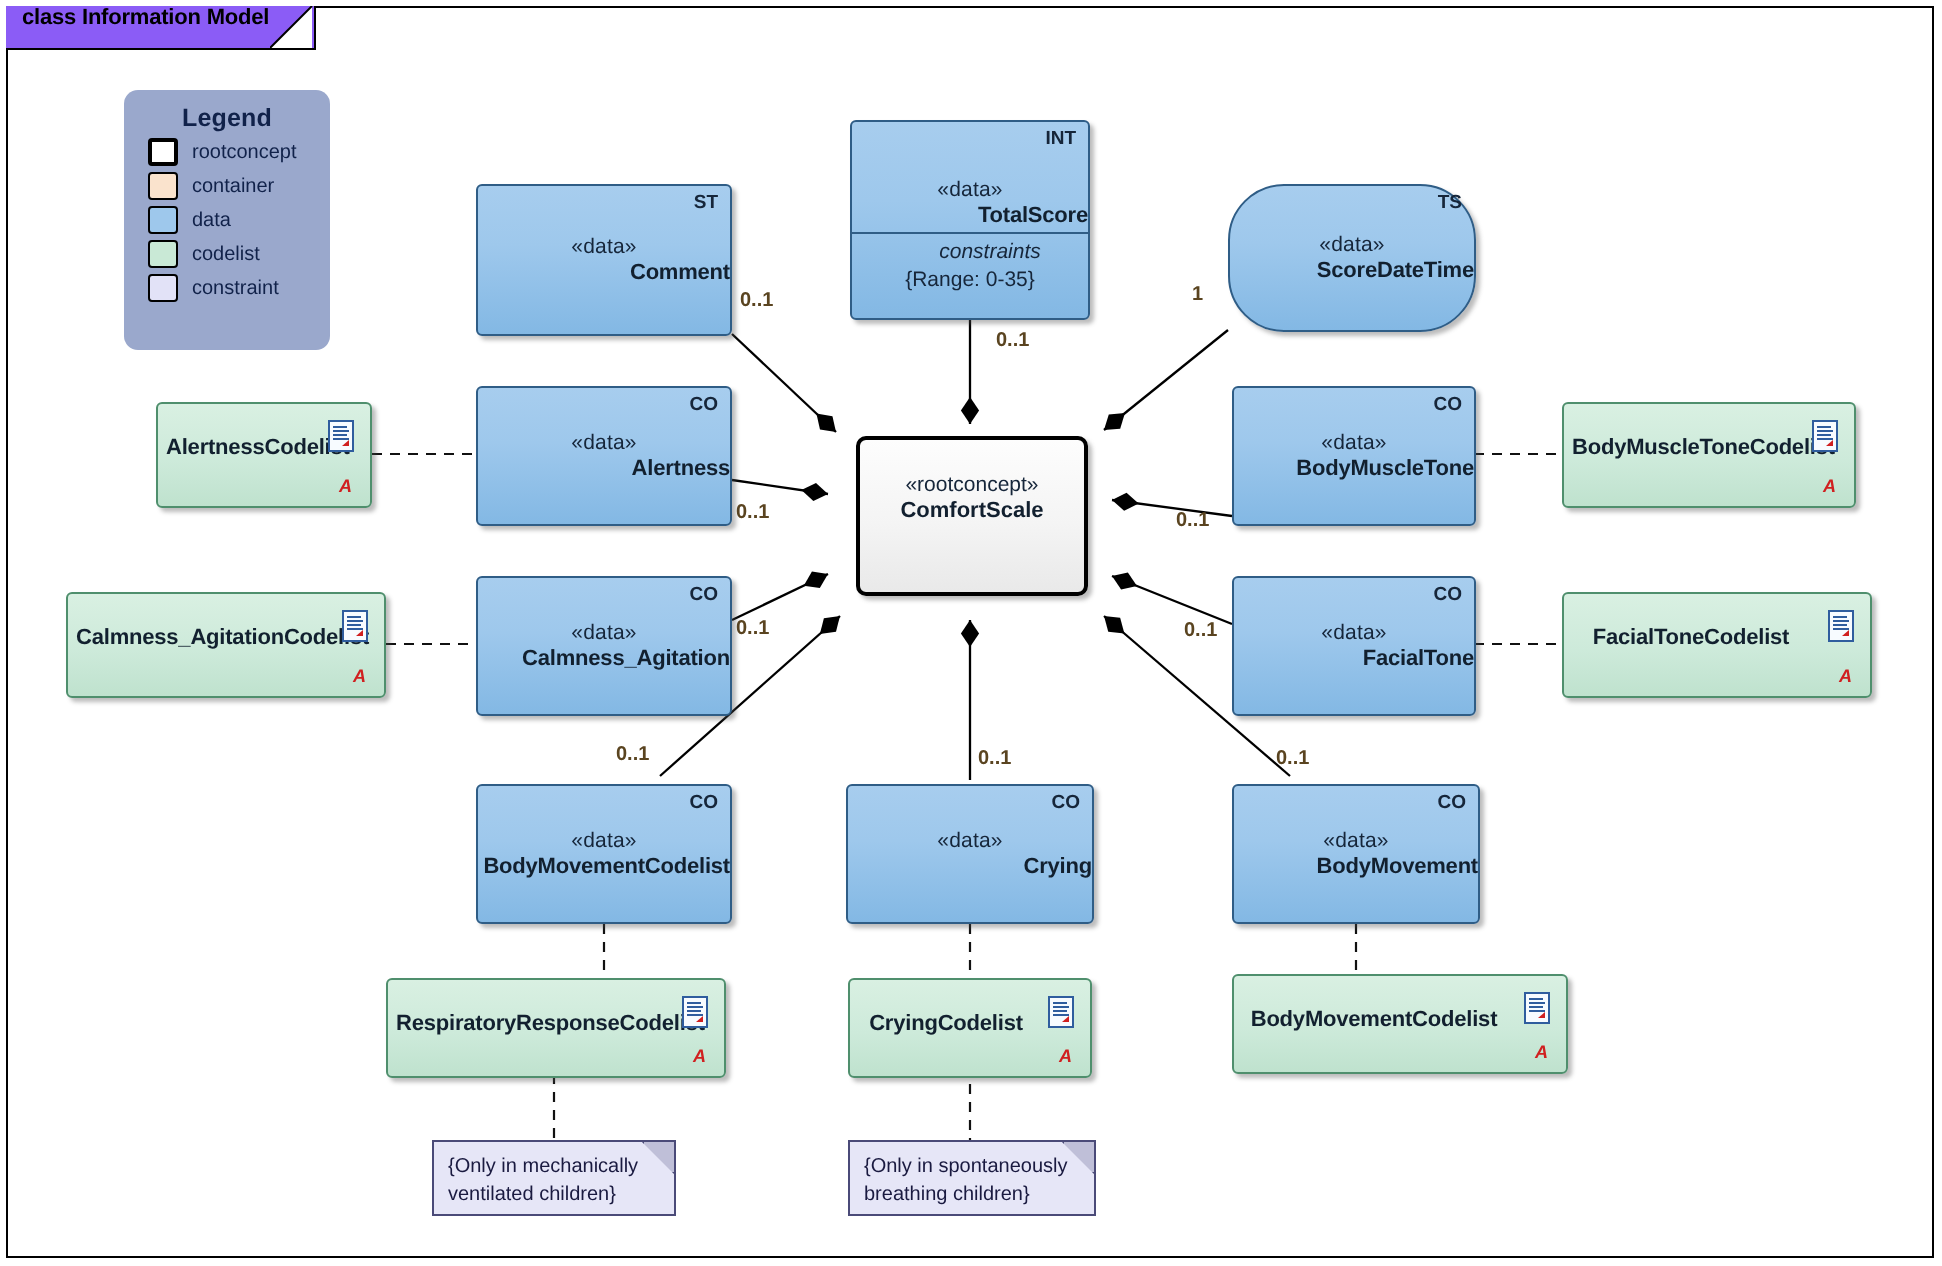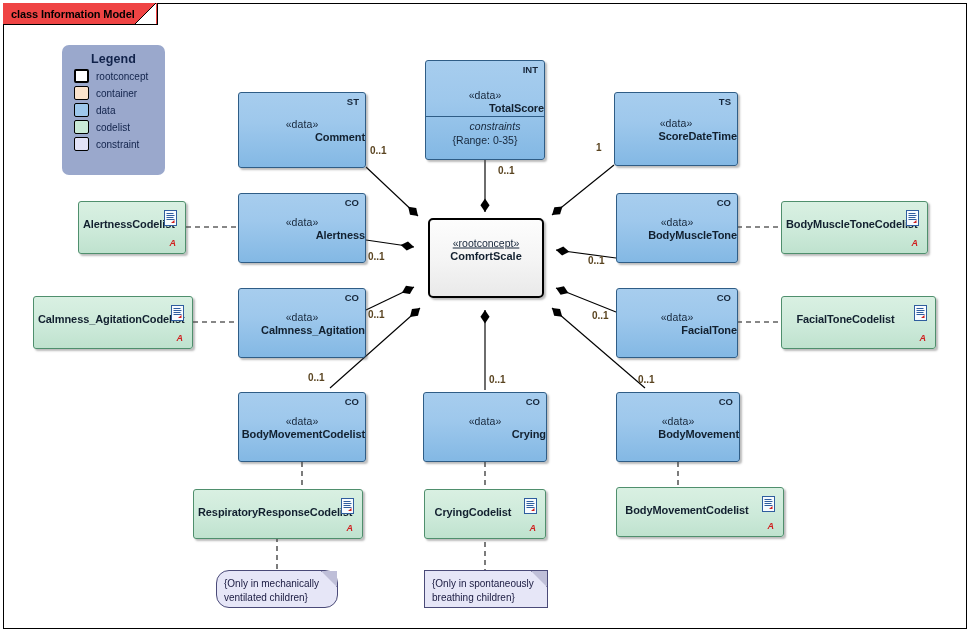--- a/index.html
+++ b/index.html
@@ -6,22 +6,22 @@
   body{width:971px;height:633px;position:relative;
        font-family:"Liberation Sans","DejaVu Sans",sans-serif;
        -webkit-font-smoothing:antialiased;overflow:hidden;}
 
   
   #frame{position:absolute;left:3px;top:3px;width:964px;height:626px;
          border:1px solid #000;box-sizing:border-box;background:#fff;}
   #frame-tab{position:absolute;left:3px;top:3px;height:21px;
              box-sizing:border-box;background:#fff;z-index:5;}
   #frame-tab .tab-box{position:relative;height:21px;border:1px solid #000;
-             border-top:none;border-left:none;background:#ef4444;
-             padding:0 22px 0 8px;display:flex;align-items:center;}
+             border-top:none;border-left:none;background:#8b5cf6;
+             padding:0 22px 0 8px;display:flex;}
   #frame-tab .tab-label{font-size:11px;color:#000;font-weight:600;
              white-space:nowrap;letter-spacing:-0.1px;}
   #frame-tab .tab-diag{position:absolute;right:0px;top:0px;width:22px;height:22px;
              overflow:hidden;}
   #frame-tab .tab-diag svg{display:block;}
 
   
   .node{position:absolute;box-sizing:border-box;border-radius:3px;}
   .shadow{box-shadow:2px 2px 2px rgba(80,80,80,.38);}
 
@@ -37,21 +37,21 @@
     transform:translateY(-50%);}
 
   
   .compart{position:absolute;left:0;right:0;bottom:0;border-top:1px solid #2f5d86;}
   .compart .ctitle{font-size:10.5px;font-style:italic;color:#16263a;
     text-align:center;margin-top:3px;padding-left:20px;}
   .compart .cval{font-size:10.5px;color:#16263a;text-align:center;margin-top:2px;}
 
   .root-node{border:2.5px solid #000;border-radius:5px;
     background:linear-gradient(180deg,#fdfdfd 0%,#f4f4f4 55%,#e9e9e9 100%);}
-  .root-node .stereo{font-size:10.5px;color:#16263a;text-align:center;text-decoration:underline;}
+  .root-node .stereo{font-size:10.5px;color:#16263a;text-align:center;}
   .root-node .nm{font-size:11px;font-weight:700;color:#12202f;text-align:center;
     margin-top:1px;}
   .root-node .body{position:absolute;left:0;right:0;top:38%;
     transform:translateY(-50%);}
 
   .codelist-node{border:1px solid #4f8f6d;
     background:linear-gradient(180deg,#d9f0e2 0%,#cdeada 55%,#bfe2ce 100%);}
   .codelist-node .nm{position:absolute;left:0;right:0;top:20px;text-align:center;
     font-size:11px;font-weight:700;color:#12202f;letter-spacing:-.1px;
     padding:0 30px;box-sizing:border-box;}
@@ -196,21 +196,21 @@
   <div style="position:absolute;left:0;right:0;top:28px;">
     <div class="stereo">«data»</div>
     <div class="nm">TotalScore</div>
   </div>
   <div class="compart" style="height:42px;">
     <div class="ctitle">constraints</div>
     <div class="cval">{Range: 0-35}</div>
   </div>
 </div>
 
-<div class="node data-node shadow" style="left:614px;top:92px;width:124px;height:74px;">
+<div class="node data-node shadow" style="left:614px;top:92px;width:124px;height:74px;border-radius:28px;">
   <span class="type">TS</span>
   <div class="body">
     <div class="stereo">«data»</div>
     <div class="nm">ScoreDateTime</div>
   </div>
 </div>
 
 <div class="node data-node shadow" style="left:238px;top:193px;width:128px;height:70px;">
   <span class="type">CO</span>
   <div class="body">
@@ -365,21 +365,21 @@
         <line x1="2.5" y1="3.5" x2="9.5" y2="3.5" stroke="#2f5d9e"></line>
         <line x1="2.5" y1="5.5" x2="10.5" y2="5.5" stroke="#2f5d9e"></line>
         <line x1="2.5" y1="7.5" x2="9.5" y2="7.5" stroke="#2f5d9e"></line>
         <line x1="2.5" y1="9.5" x2="10.5" y2="9.5" stroke="#2f5d9e"></line>
         <polygon points="7,13 10.5,13 10.5,10" fill="#d02020"></polygon>
       </svg>
   </span>
   <span class="amark">A</span>
 </div>
 
-<div class="note-node" style="left:216px;top:570px;width:120px;height:36px;border-radius:13px;">
+<div class="note-node" style="left:216px;top:570px;width:120px;height:36px;">
   <div class="note-fold"></div>
   <div class="ntxt">
     <div>{Only in mechanically</div>
     <div>ventilated children}</div>
   </div>
 </div>
 
 <div class="note-node" style="left:424px;top:570px;width:122px;height:36px;">
   <div class="note-fold"></div>
   <div class="ntxt">

